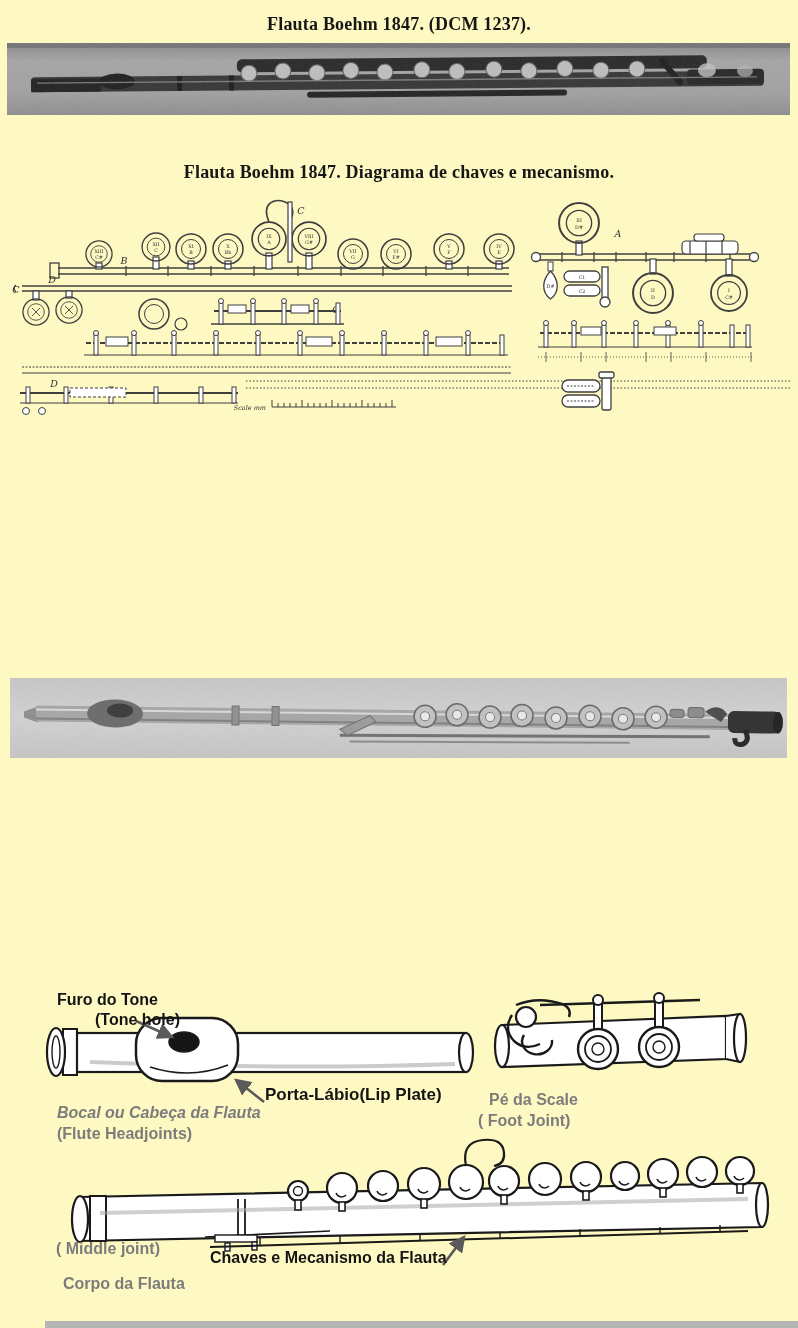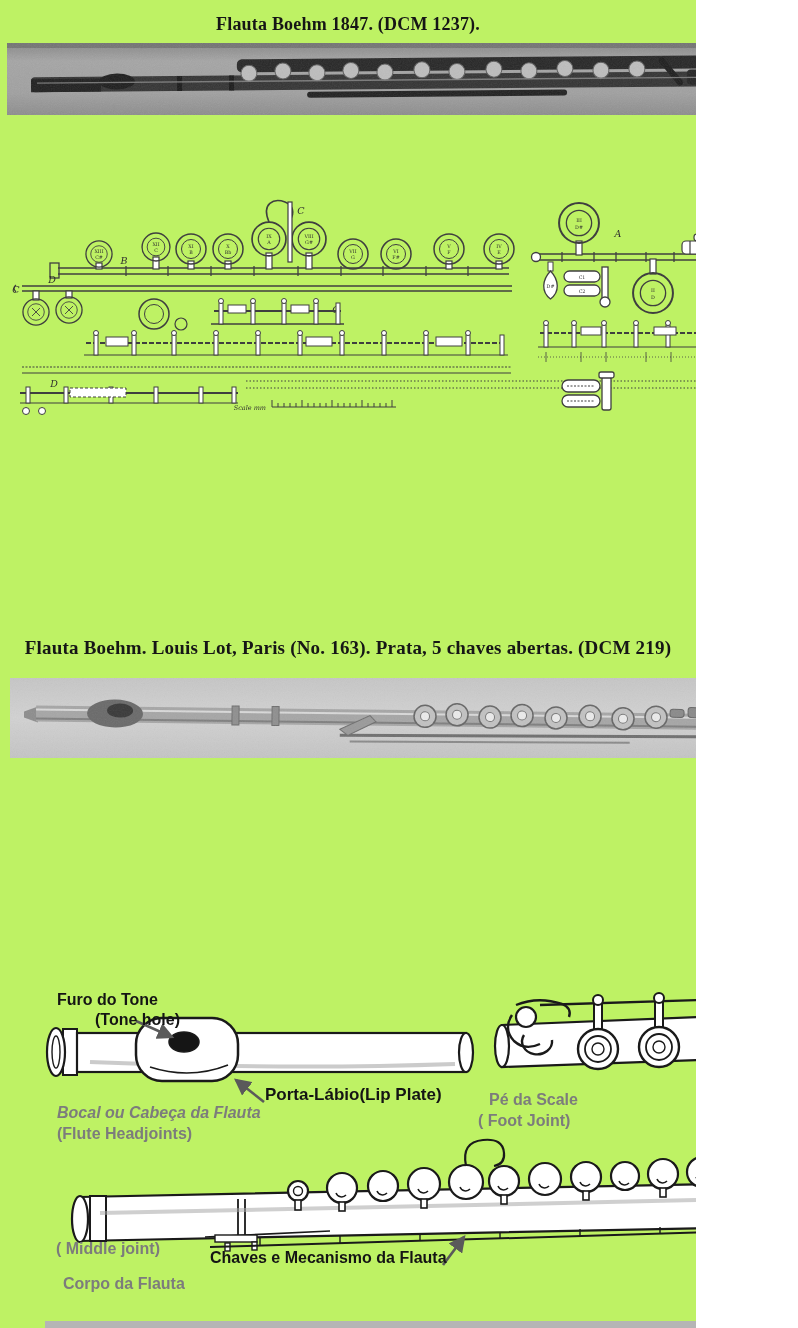--- a/index.html
+++ b/index.html
@@ -1,16 +1,16 @@
 <!DOCTYPE html>
 <html><head>
 <meta charset="utf-8">
 <style>
   html,body{margin:0;padding:0;background:#fff;}
-  .page{position:relative;width:696px;height:1328px;background:#bef264;overflow:hidden;
+  .page{position:relative;width:798px;height:1328px;background:#fef9c3;overflow:hidden;
         font-family:"Liberation Serif",serif;}
   .abs{position:absolute;}
   .title{width:100%;text-align:center;font-weight:bold;color:#161616;font-size:18px;
          font-family:"Liberation Serif",serif;letter-spacing:.2px;}
   .plabel{position:absolute;font-family:"Liberation Sans",sans-serif;font-weight:bold;
           font-size:16px;color:#141414;white-space:nowrap;line-height:1.15;}
   .plabel.gray{color:#7c7c7c;}
   .strip{position:absolute;background:#b5b5b5;}
   svg{display:block;}
   svg text{font-family:"DejaVu Serif",serif;}
@@ -67,20 +67,21 @@
       </g>
       <path d="M655,20 l18,22" stroke="#1d1d1d" stroke-width="6" stroke-linecap="round"></path>
       <rect x="680" y="29" width="77" height="15" rx="4" fill="#242424"></rect>
       <ellipse cx="700" cy="30" rx="9" ry="7" fill="#c2c2c2" opacity="0.8"></ellipse>
       <ellipse cx="738" cy="31" rx="8" ry="6" fill="#b5b5b5" opacity="0.7"></ellipse>
       <line x1="30" y1="37" x2="750" y2="37" stroke="#8a8a8a" stroke-width="1.4" opacity="0.8"></line>
     </g>
     <rect x="0" y="0" width="783" height="72" filter="url(#grain1)" opacity="0.5"></rect>
   </svg>
 
+  <div class="abs title" style="top:162px;">Flauta Boehm 1847. Diagrama de chaves e mecanismo.</div>
 
   <svg class="abs" style="left:6px;top:197px;" width="786" height="238" viewBox="0 0 786 238">
     <defs>
       <g id="mkey" fill="none" stroke="#3f3f3f">
         <circle r="15" stroke-width="1.5"></circle>
         <circle r="9.5" stroke-width="1"></circle>
       </g>
     </defs>
 
     <g stroke="#3f3f3f" fill="none" stroke-width="1.3">
@@ -303,21 +304,20 @@
     <g stroke="#3f3f3f" fill="#ffffff" stroke-width="1.3" transform="translate(556,180)">
       <rect x="0" y="3" width="38" height="12" rx="6"></rect>
       <rect x="0" y="18" width="38" height="12" rx="6"></rect>
       <line x1="5" y1="9" x2="33" y2="9" stroke-width="1" stroke-dasharray="2 1.5"></line>
       <line x1="5" y1="24" x2="33" y2="24" stroke-width="1" stroke-dasharray="2 1.5"></line>
       <rect x="40" y="0" width="9" height="33" rx="2"></rect>
       <rect x="37" y="-5" width="15" height="6" rx="2"></rect>
     </g>
   </svg>
 
-  <div class="abs title" style="top:637px;font-size:19px;">Flauta Boehm. Louis Lot, Paris (No. 163). Prata, 5 chaves abertas. (DCM 219)</div>
 
   <svg class="abs" style="left:10px;top:678px;" width="777" height="80" viewBox="0 0 777 80">
     <defs>
       <linearGradient id="p2bg" x1="0" y1="0" x2="0" y2="1">
         <stop offset="0" stop-color="#c6c6c6"></stop>
           <stop offset="0.5" stop-color="#d2d2d2"></stop>
         <stop offset="1" stop-color="#c4c4c4"></stop>
       </linearGradient>
       <filter id="grain2">
           <feTurbulence type="fractalNoise" baseFrequency="0.9" numOctaves="2" stitchTiles="stitch"></feTurbulence>

